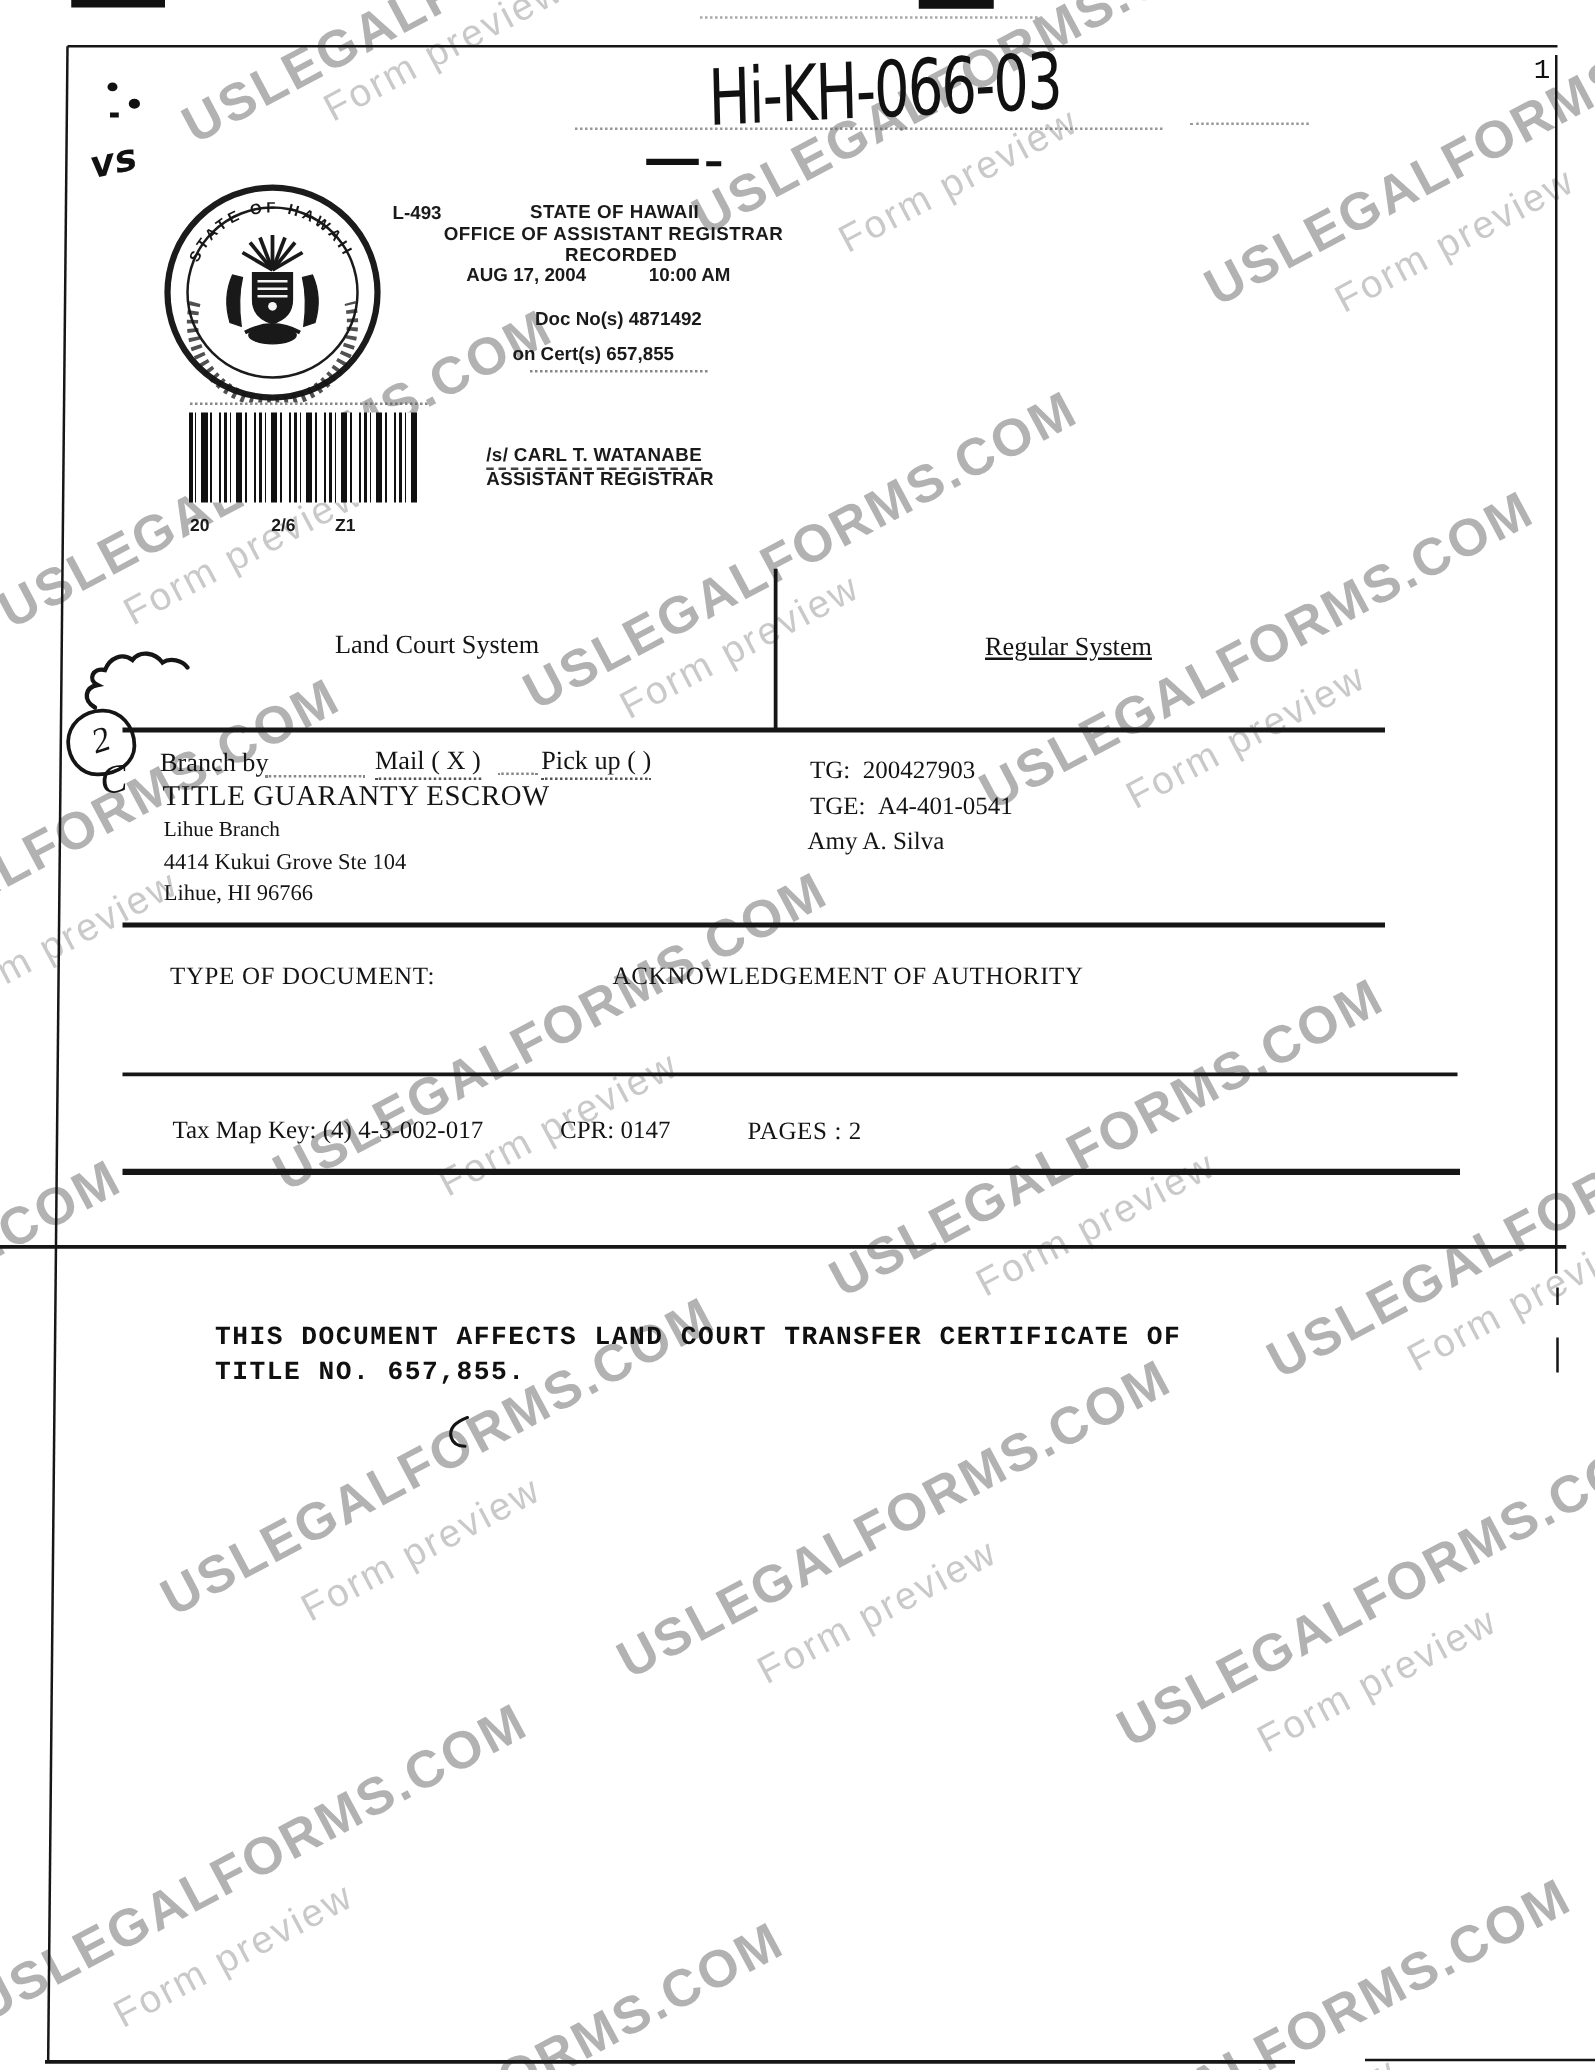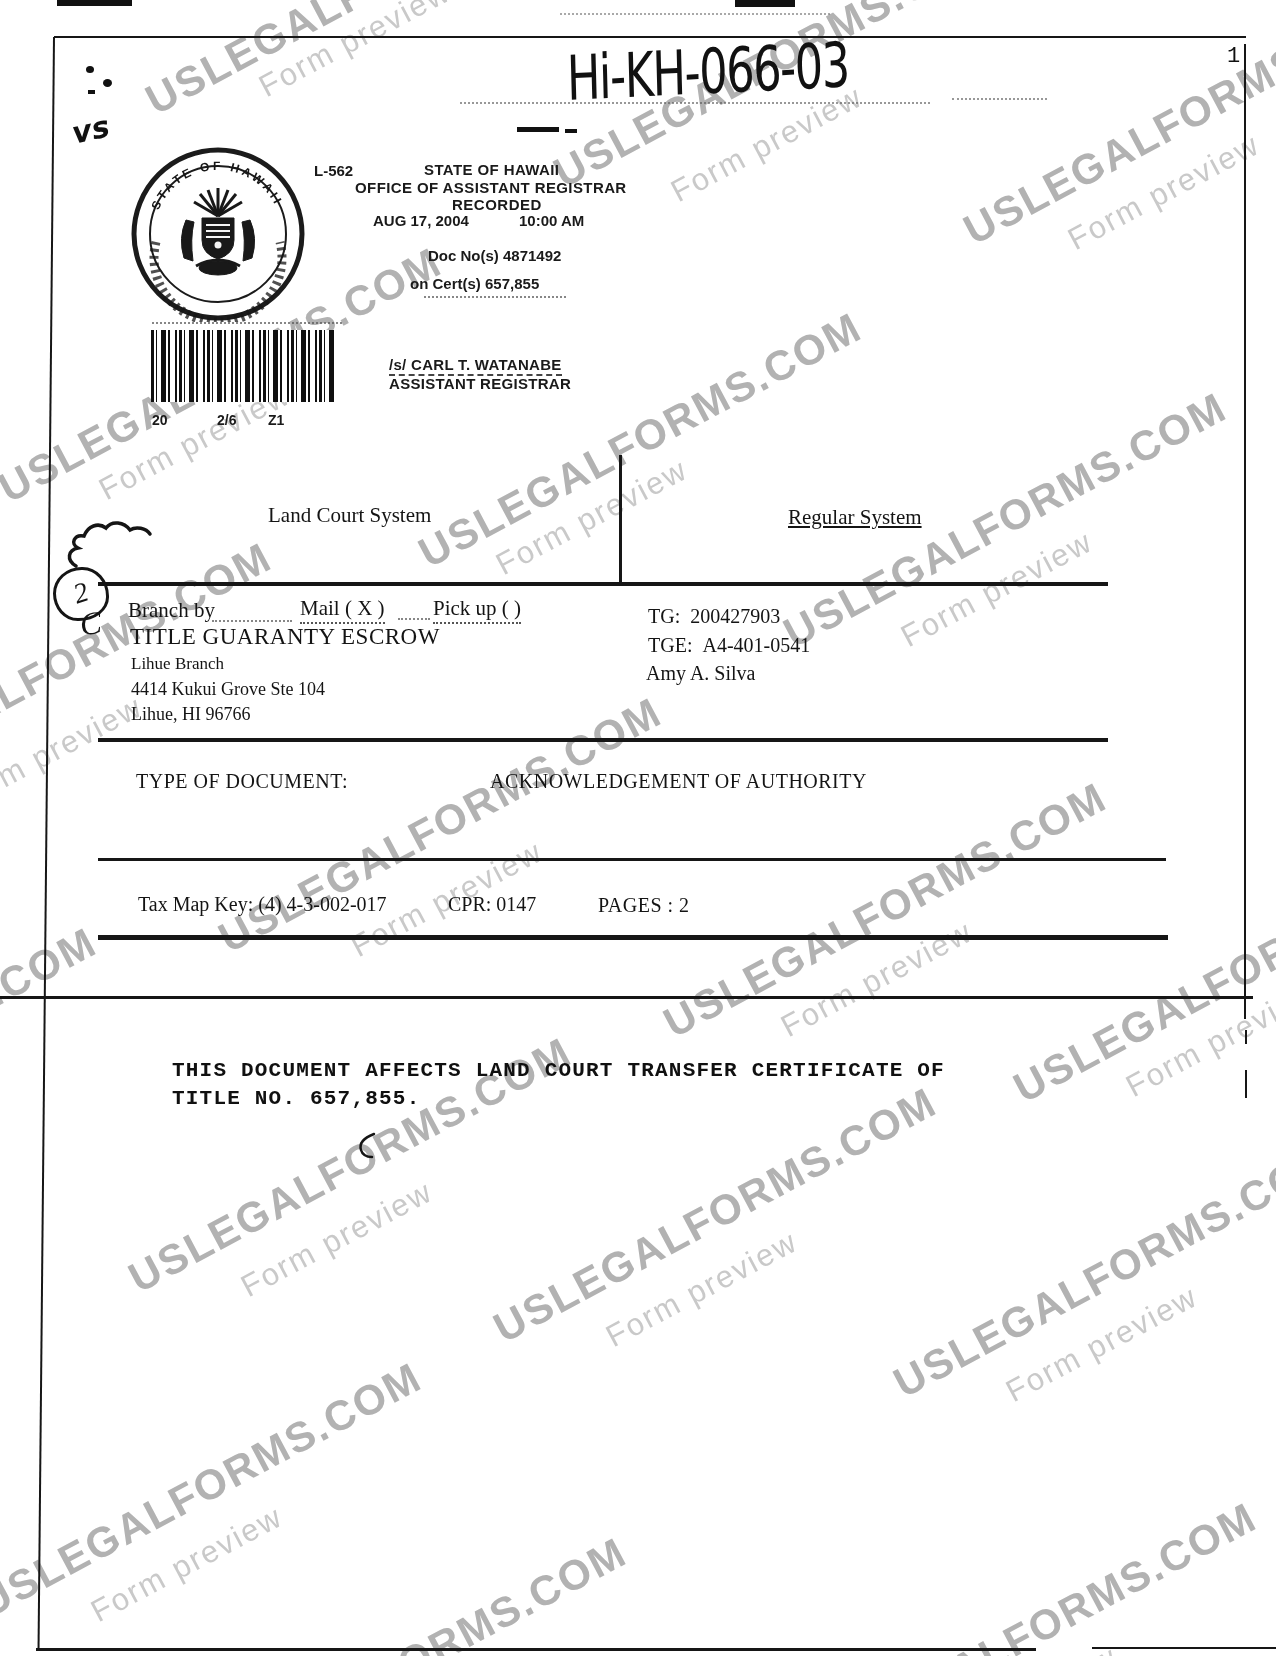--- a/index.html
+++ b/index.html
@@ -111,21 +111,21 @@
         <path d="M72 72 h32 v22 q0 14 -16 19 q-16 -5 -16 -19 z"></path>
         <path d="M56 74 q-8 18 -2 38 l9 3 q-3 -22 1 -39 z"></path>
         <path d="M120 74 q8 18 2 38 l-9 3 q3 -22 -1 -39 z"></path>
         <path d="M76 79 h24 M76 85 h24 M76 91 h24" stroke="#f4f4f4" stroke-width="2" fill="none"></path>
         <circle cx="88" cy="99" r="3.5" fill="#f4f4f4" stroke="none"></circle>
         <ellipse cx="88" cy="122" rx="19" ry="7"></ellipse>
         <path d="M66 120 q22 -12 44 0" fill="none" stroke-width="3"></path>
       </g>
     </svg>
 
-    <div class="abs sans" style="left:314px;top:162px;font-size:15px;">L-562</div>
+    <div class="abs sans" style="left:314px;top:162px;font-size:15px;">L-493</div>
     <div class="abs sans" style="left:424px;top:161px;font-size:15px;letter-spacing:.4px;">STATE OF HAWAII</div>
     <div class="abs sans" style="left:355px;top:179px;font-size:15px;letter-spacing:.4px;">OFFICE OF ASSISTANT REGISTRAR</div>
     <div class="abs sans" style="left:452px;top:196px;font-size:15px;letter-spacing:.5px;">RECORDED</div>
     <div class="abs sans" style="left:373px;top:212px;font-size:15px;">AUG 17, 2004</div>
     <div class="abs sans" style="left:519px;top:212px;font-size:15px;">10:00 AM</div>
     <div class="abs sans" style="left:428px;top:247px;font-size:15px;">Doc No(s) 4871492</div>
     <div class="abs sans" style="left:410px;top:275px;font-size:15px;text-align:right;">on Cert(s) 657,855</div>
     <div class="abs dotted" style="left:424px;top:296px;width:142px;opacity:.7;"></div>
 
     <div class="abs dotted" style="left:152px;top:322px;width:190px;opacity:.7;"></div>

